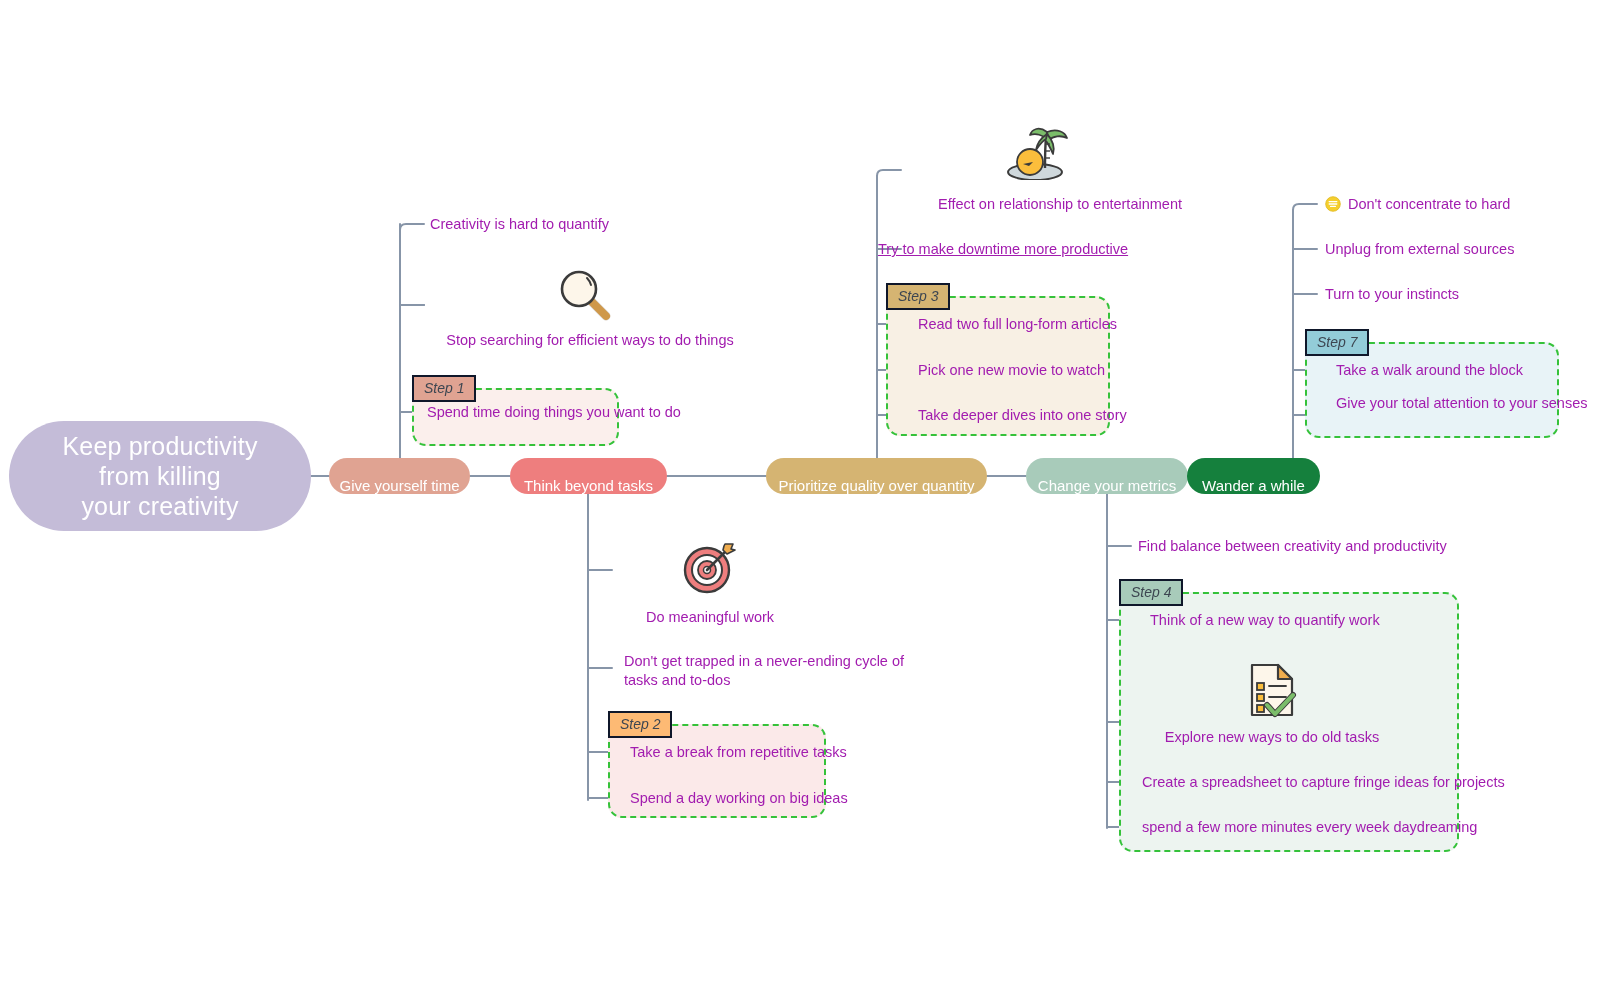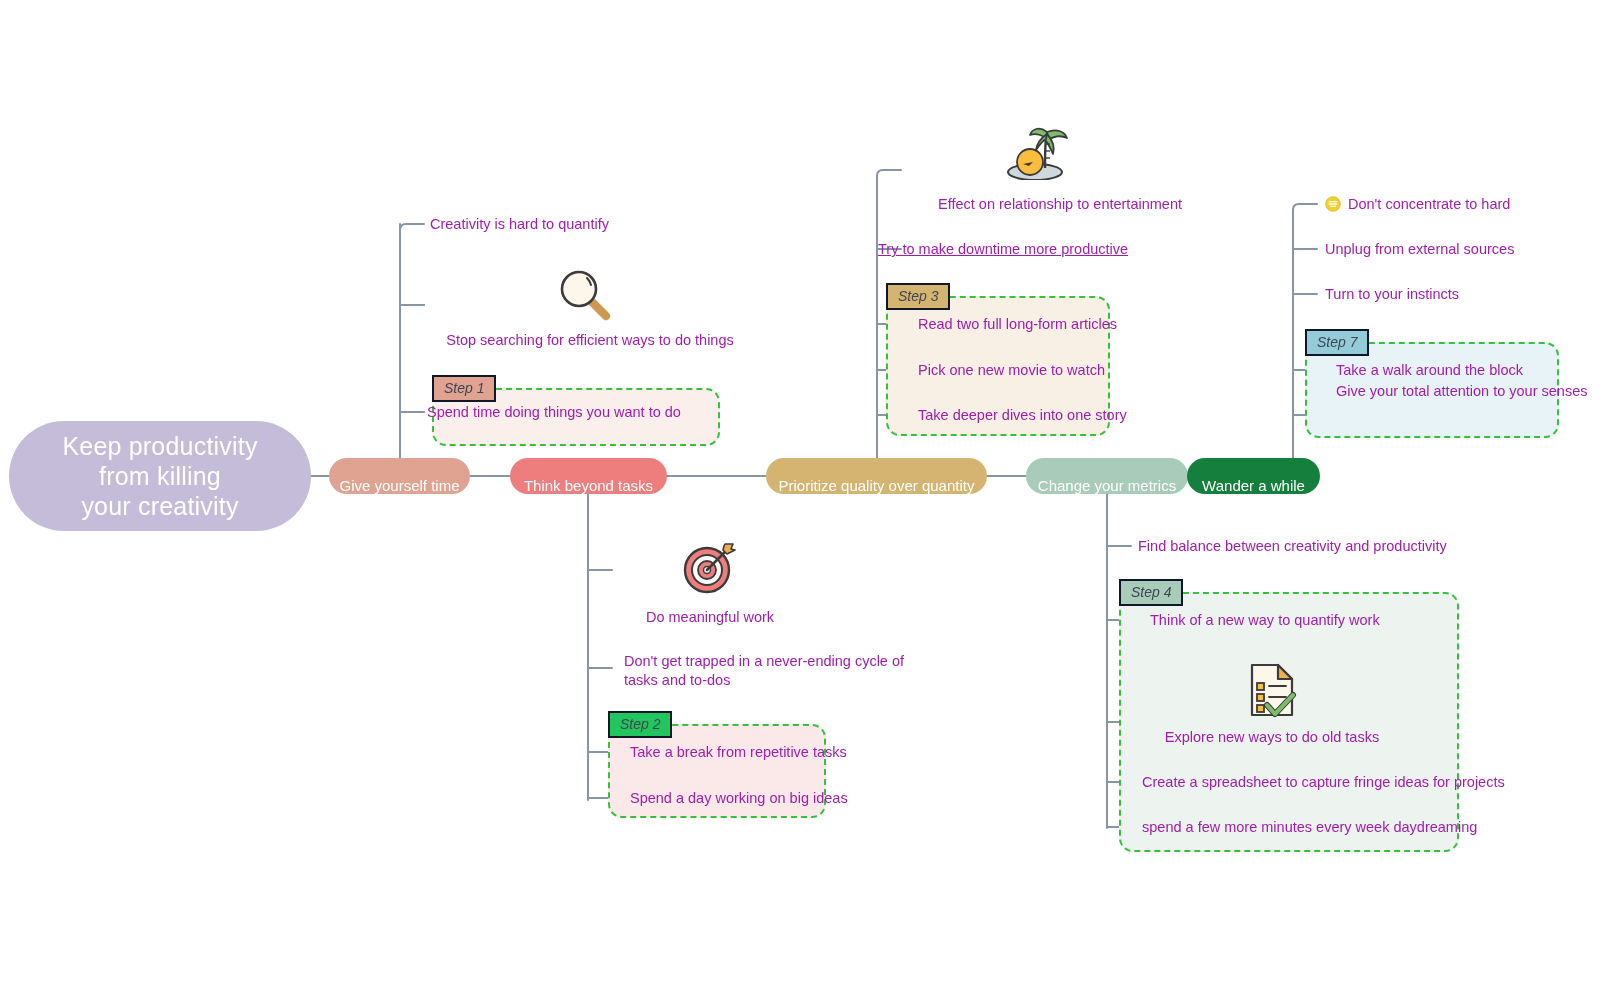--- a/index.html
+++ b/index.html
@@ -203,21 +203,21 @@
       <line x1="34" y1="34" x2="50" y2="50" stroke="#3b3b3b" stroke-width="9" stroke-linecap="round" fill="none" opacity="0.18"></line>
       <circle cx="23" cy="23" r="17" fill="#fdf6ea" stroke="#3b3b3b" stroke-width="2.6"></circle>
       <path d="M31,12 a16,16 0 0 1 4,7" fill="none" stroke="#3b3b3b" stroke-width="2" stroke-linecap="round"></path>
     </svg>
   </div>
 
   <div class="topic center" style="left:430px; top:331px; width:320px;">
     <span>Stop searching for efficient ways to do things</span>
   </div>
 
-  <div class="group-box" style="left:432px; top:388px; width:288px; height:58px; background:#fbefec;">
+  <div class="group-box" style="left:412px; top:388px; width:207px; height:58px; background:#fbefec;">
     <div class="step-badge" style="background:#e0a392;">
       <span>Step 1</span>
     </div>
   </div>
   <div class="topic" style="left:427px; top:403px;">
     <span>Spend time doing things you want to do</span>
   </div>
 
   <div class="icon-holder" style="left:681px; top:538px; width:58px; height:58px;">
     <svg width="58" height="58" viewBox="0 0 58 58">
@@ -232,21 +232,21 @@
 
   <div class="topic center" style="left:620px; top:608px; width:180px;">
     <span>Do meaningful work</span>
   </div>
 
   <div class="topic wrap" style="left:624px; top:652px; width:290px;">
     <span>Don't get trapped in a never-ending cycle of tasks and to-dos</span>
   </div>
 
   <div class="group-box" style="left:608px; top:724px; width:218px; height:94px; background:#fbe9e9;">
-    <div class="step-badge" style="background:#22c55e;">
+    <div class="step-badge" style="background:#fdba74;">
       <span>Step 2</span>
     </div>
   </div>
   <div class="topic" style="left:630px; top:743px;">
     <span>Take a break from repetitive tasks</span>
   </div>
   <div class="topic" style="left:630px; top:789px;">
     <span>Spend a day working on big ideas</span>
   </div>
 
@@ -348,17 +348,17 @@
   </div>
 
   <div class="group-box" style="left:1305px; top:342px; width:254px; height:96px; background:#e8f3f7;">
     <div class="step-badge" style="background:#93ccd8;">
       <span>Step 7</span>
     </div>
   </div>
   <div class="topic" style="left:1336px; top:361px;">
     <span>Take a walk around the block</span>
   </div>
-  <div class="topic" style="left:1336px; top:382px;">
+  <div class="topic" style="left:1336px; top:394px;">
     <span>Give your total attention to your senses</span>
   </div>
 
 </div>
 
 </body></html>

